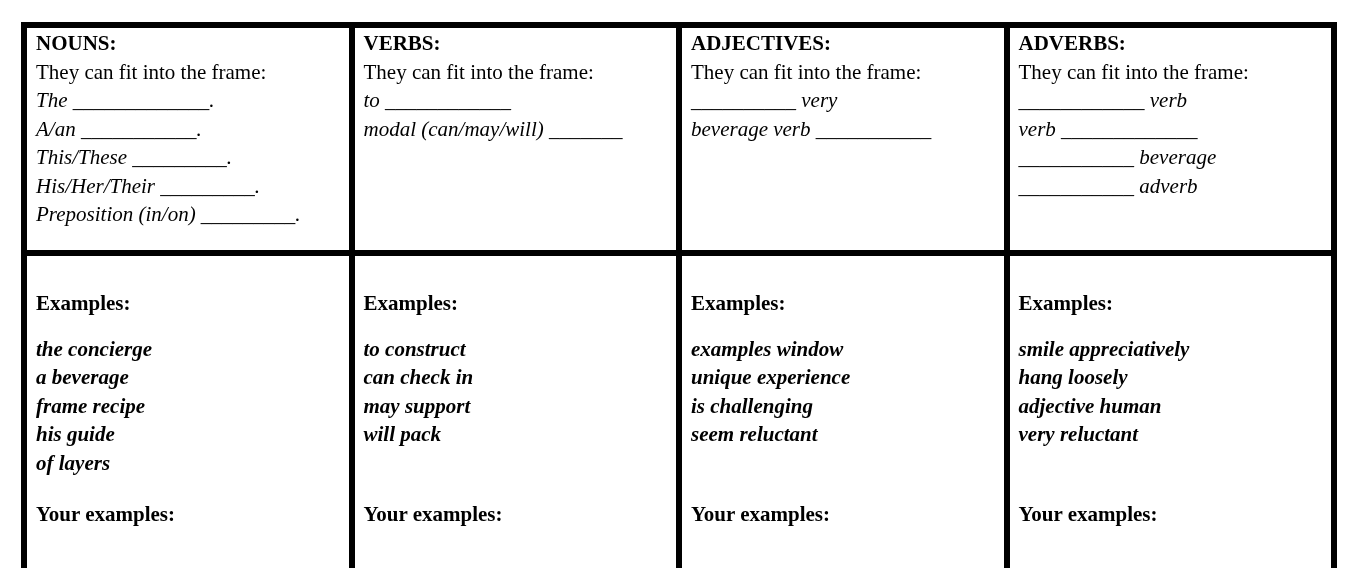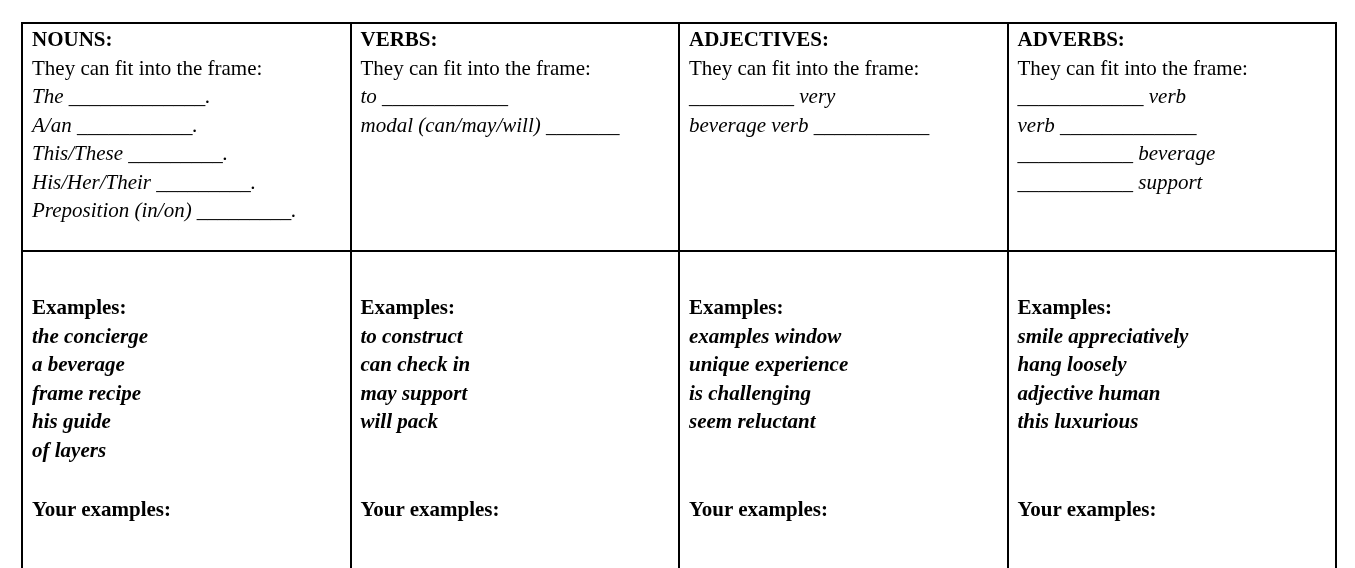--- a/index.html
+++ b/index.html
@@ -12,38 +12,38 @@
   }
   .worksheet {
     position: absolute;
     left: 21px;
     top: 22px;
     width: 1316px;
     border-collapse: collapse;
     table-layout: fixed;
   }
   .worksheet td {
-    border: 2px solid #000000;
+    border: 6px solid #000000;
     vertical-align: top;
     font-family: "Liberation Serif", serif;
     font-size: 21px;
     line-height: 28.5px;
     color: #000000;
     padding: 1px 8px 0 9px;
     overflow: hidden;
   }
   tr.frames-row { height: 228px; }
   tr.examples-row { height: 400px; }
   tr.examples-row td { padding-top: 33px; }
   .col-title { font-weight: 700; }
   .col-subtitle { font-weight: 400; }
   .frame-line { font-weight: 400; font-style: italic; white-space: nowrap; }
   .example-line { font-weight: 700; font-style: italic; white-space: nowrap; }
-  .examples-list { height: 165px; }
-  .section-label { font-weight: 700; margin-top: 8px; }
+  .examples-list { height: 165px; margin-top: 17px; }
+  .section-label { font-weight: 700; }
 </style>
 </head>
 <body>
 
 <table class="worksheet">
   <colgroup>
     <col style="width:25%">
       <col style="width:25%">
       <col style="width:25%">
       <col style="width:25%">
@@ -77,21 +77,21 @@
             <div class="frame-line">beverage verb ___________</div>
           </div>
     </td>
     <td>
       <div class="col-title">ADVERBS:</div>
       <div class="col-subtitle">They can fit into the frame:</div>
       <div>
             <div class="frame-line">____________ verb</div>
             <div class="frame-line">verb _____________</div>
             <div class="frame-line">___________ beverage</div>
-            <div class="frame-line">___________ support</div>
+            <div class="frame-line">___________ adverb</div>
           </div>
     </td>
   </tr>
   <tr class="examples-row">
     <td>
       <div class="section-label">Examples:</div>
       <div class="examples-list">
             <div class="example-line">the concierge</div>
             <div class="example-line">a beverage</div>
             <div class="example-line">frame recipe</div>
@@ -119,19 +119,19 @@
             <div class="example-line">seem reluctant</div>
           </div>
       <div class="section-label">Your examples:</div>
     </td>
     <td>
       <div class="section-label">Examples:</div>
       <div class="examples-list">
             <div class="example-line">smile appreciatively</div>
             <div class="example-line">hang loosely</div>
             <div class="example-line">adjective human</div>
-            <div class="example-line">this luxurious</div>
+            <div class="example-line">very reluctant</div>
           </div>
       <div class="section-label">Your examples:</div>
     </td>
   </tr>
 </tbody>
   </table>
 
 </body></html>

